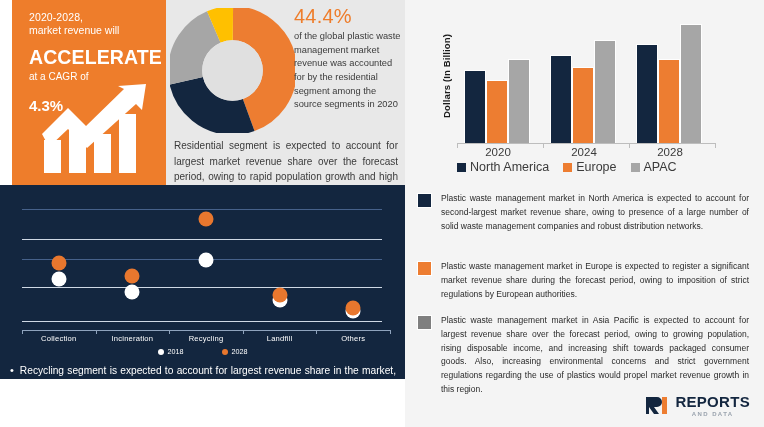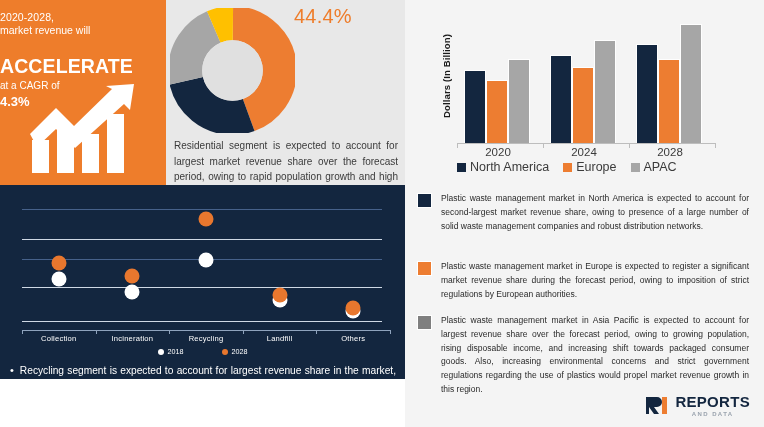--- a/index.html
+++ b/index.html
@@ -1,27 +1,27 @@
 <!DOCTYPE html>
 <html><head>
 <meta charset="utf-8">
 <style>
   html,body{margin:0;padding:0;background:#fff;}
   body{width:764px;height:427px;font-family:"Liberation Sans",sans-serif;overflow:hidden;}
   .page{position:relative;width:764px;height:427px;background:#ffffff;}
 
   
-  .orange-panel{position:absolute;left:0;top:0;width:166px;height:185px;background:#EE7D2B;
-    display:flex;flex-direction:column;align-items:flex-start;}
+  .orange-panel{position:absolute;left:12px;top:0;width:166px;height:185px;background:#EE7D2B;
+    display:flex;flex-direction:column;align-items:center;}
   .op-text{width:132px;margin-top:11px;color:#ffffff;text-align:left;line-height:1.18;}
   .op-line1{font-size:10.5px;letter-spacing:.1px;}
   .op-line2{font-size:10.5px;margin-top:1px;}
-  .op-accel{font-size:19.5px;font-weight:700;letter-spacing:.1px;margin-top:18px;}
+  .op-accel{font-size:19.5px;font-weight:700;letter-spacing:.1px;margin-top:9px;}
   .op-line3{font-size:10px;margin-top:2px;}
-  .op-cagr{font-size:13px;font-weight:700;margin-top:2px;}
+  .op-cagr{font-size:15px;font-weight:700;margin-top:14px;}
   .growth-icon{position:absolute;left:26px;top:84px;width:120px;height:90px;}
 
   
   .grey-panel{position:absolute;left:166px;top:0;width:239px;height:185px;background:#E8E8E8;}
   .donut-wrap{position:absolute;left:4px;top:8px;width:125px;height:125px;}
   .donut{position:absolute;left:0;top:0;width:125px;height:125px;}
   .stat-block{position:absolute;left:128px;top:6px;width:107px;}
   .stat-num{color:#EE7D2B;font-size:20px;font-weight:400;letter-spacing:.2px;line-height:1;}
   .stat-desc{color:#3b3b3b;font-size:9.3px;line-height:1.47;margin-top:4px;}
   .grey-note{position:absolute;left:8px;top:138px;width:224px;color:#3b3b3b;font-size:10px;
@@ -107,20 +107,21 @@
       <svg class="donut" viewBox="0 0 42 42">
         <circle cx="21" cy="21" r="15.91" fill="transparent" stroke="#ED7D31" stroke-width="11.5" stroke-dasharray="44.4 55.6" stroke-dashoffset="25"></circle>
         <circle cx="21" cy="21" r="15.91" fill="transparent" stroke="#13263F" stroke-width="11.5" stroke-dasharray="27 73" stroke-dashoffset="-19.4"></circle>
         <circle cx="21" cy="21" r="15.91" fill="transparent" stroke="#A6A6A6" stroke-width="11.5" stroke-dasharray="22 78" stroke-dashoffset="-46.4"></circle>
         <circle cx="21" cy="21" r="15.91" fill="transparent" stroke="#FFC000" stroke-width="11.5" stroke-dasharray="6.6 93.4" stroke-dashoffset="-68.4"></circle>
         <circle cx="21" cy="21" r="10.2" fill="#E0E0E0"></circle>
       </svg>
     </div>
     <div class="stat-block">
       <div class="stat-num">44.4%</div>
+      <div class="stat-desc">of the global plastic waste management market revenue was accounted for by the residential segment among the source segments in 2020</div>
     </div>
     <div class="grey-note">Residential segment is expected to account for largest market revenue share over the forecast period, owing to rapid population growth and high disposable income</div>
   </div>
 
   <div class="chart-panel">
     <div class="ylabel">Dollars (In Billion)</div>
     <div class="plot" id="bar-plot">
         <div class="group" style="left: 8px;">
           <div class="bar na" style="height: 72.05px;"></div>
           <div class="bar eu" style="height: 62.225px;"></div>

